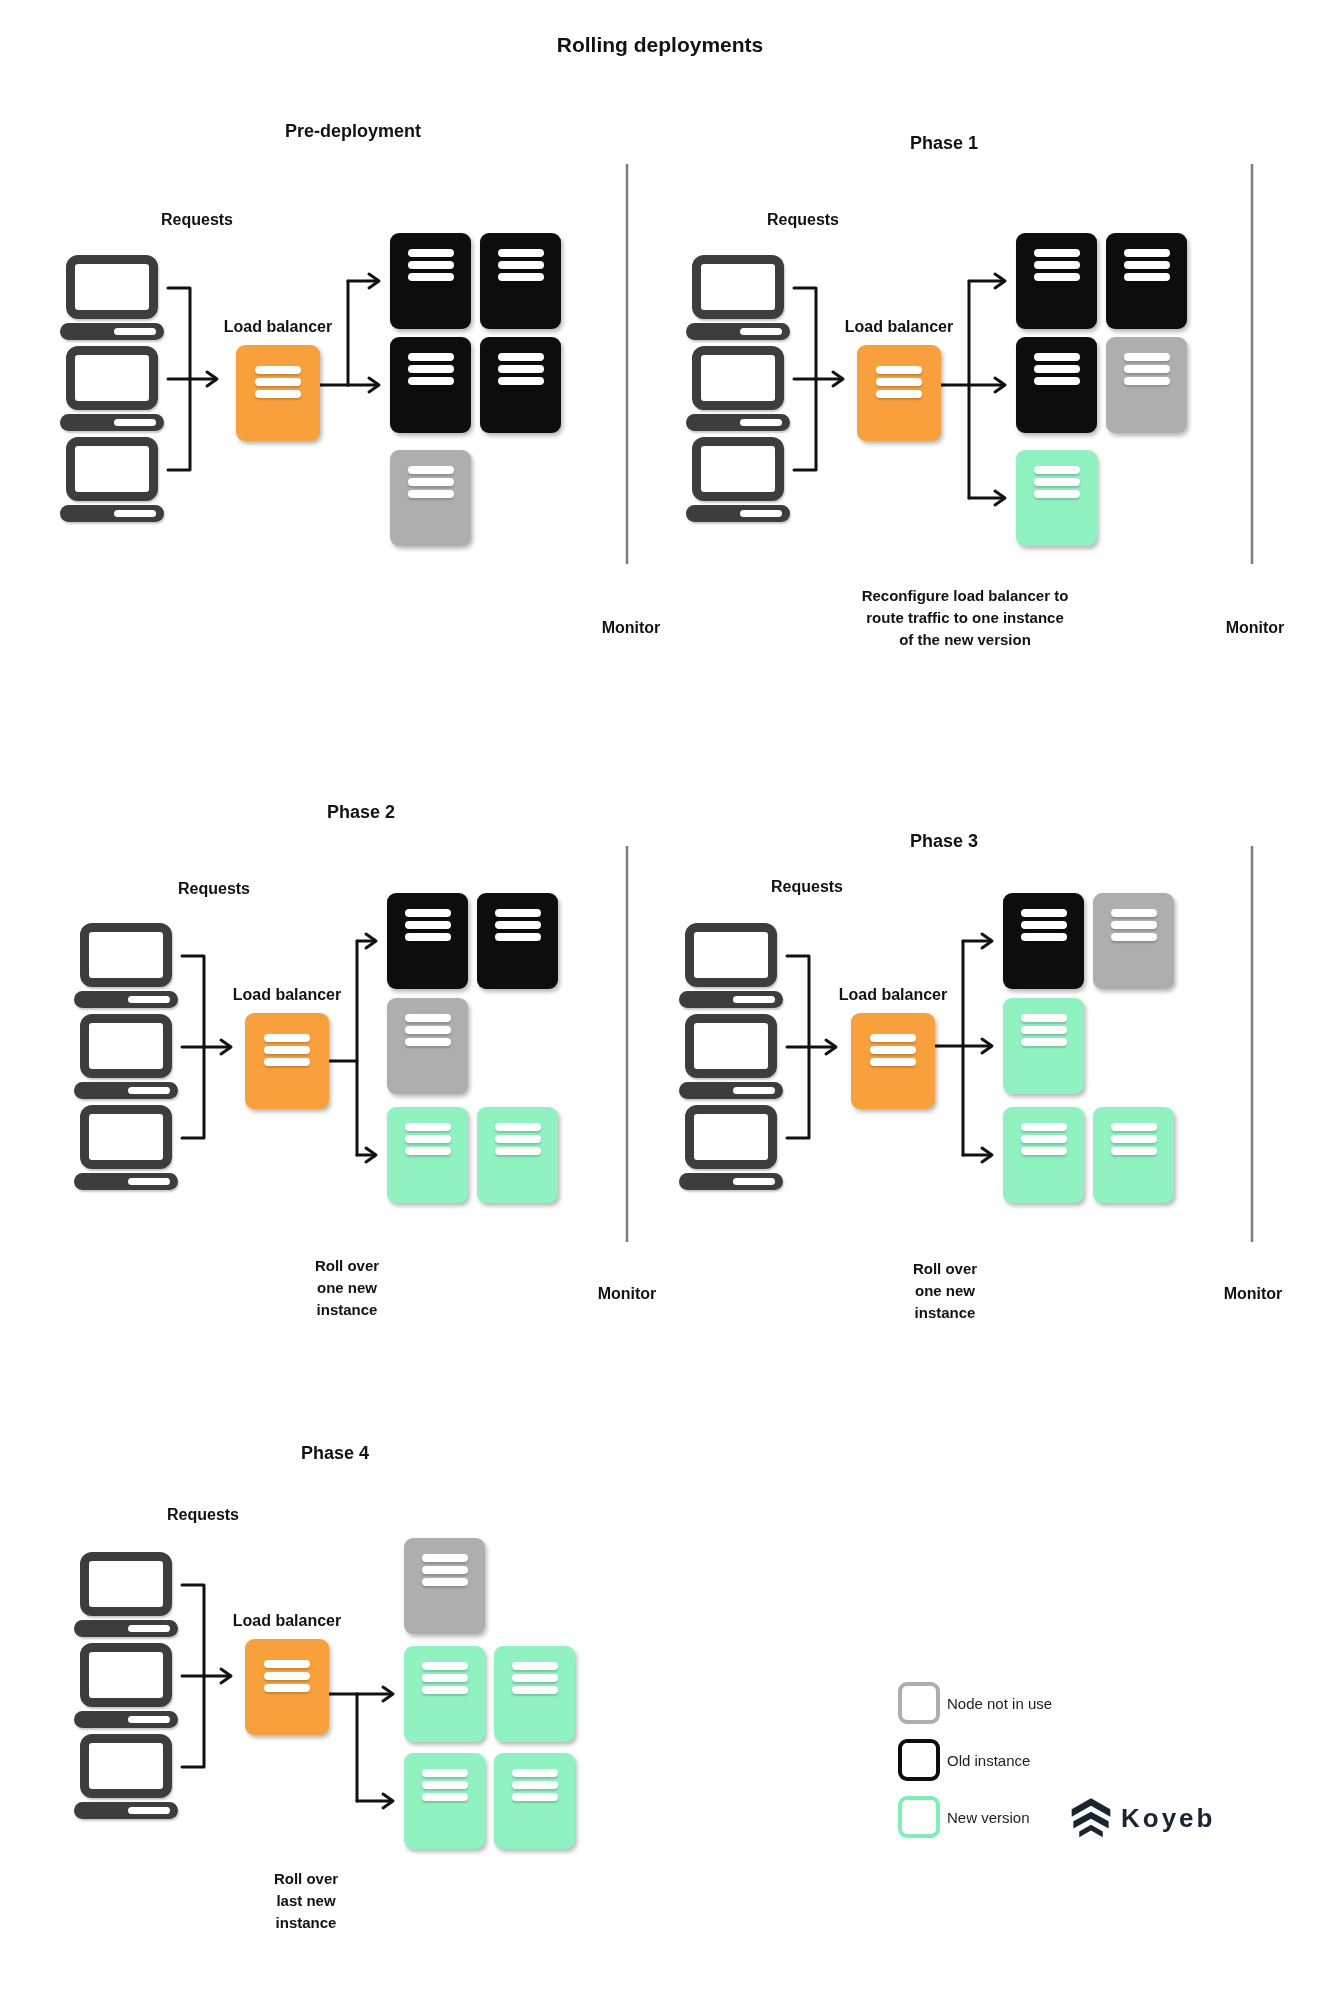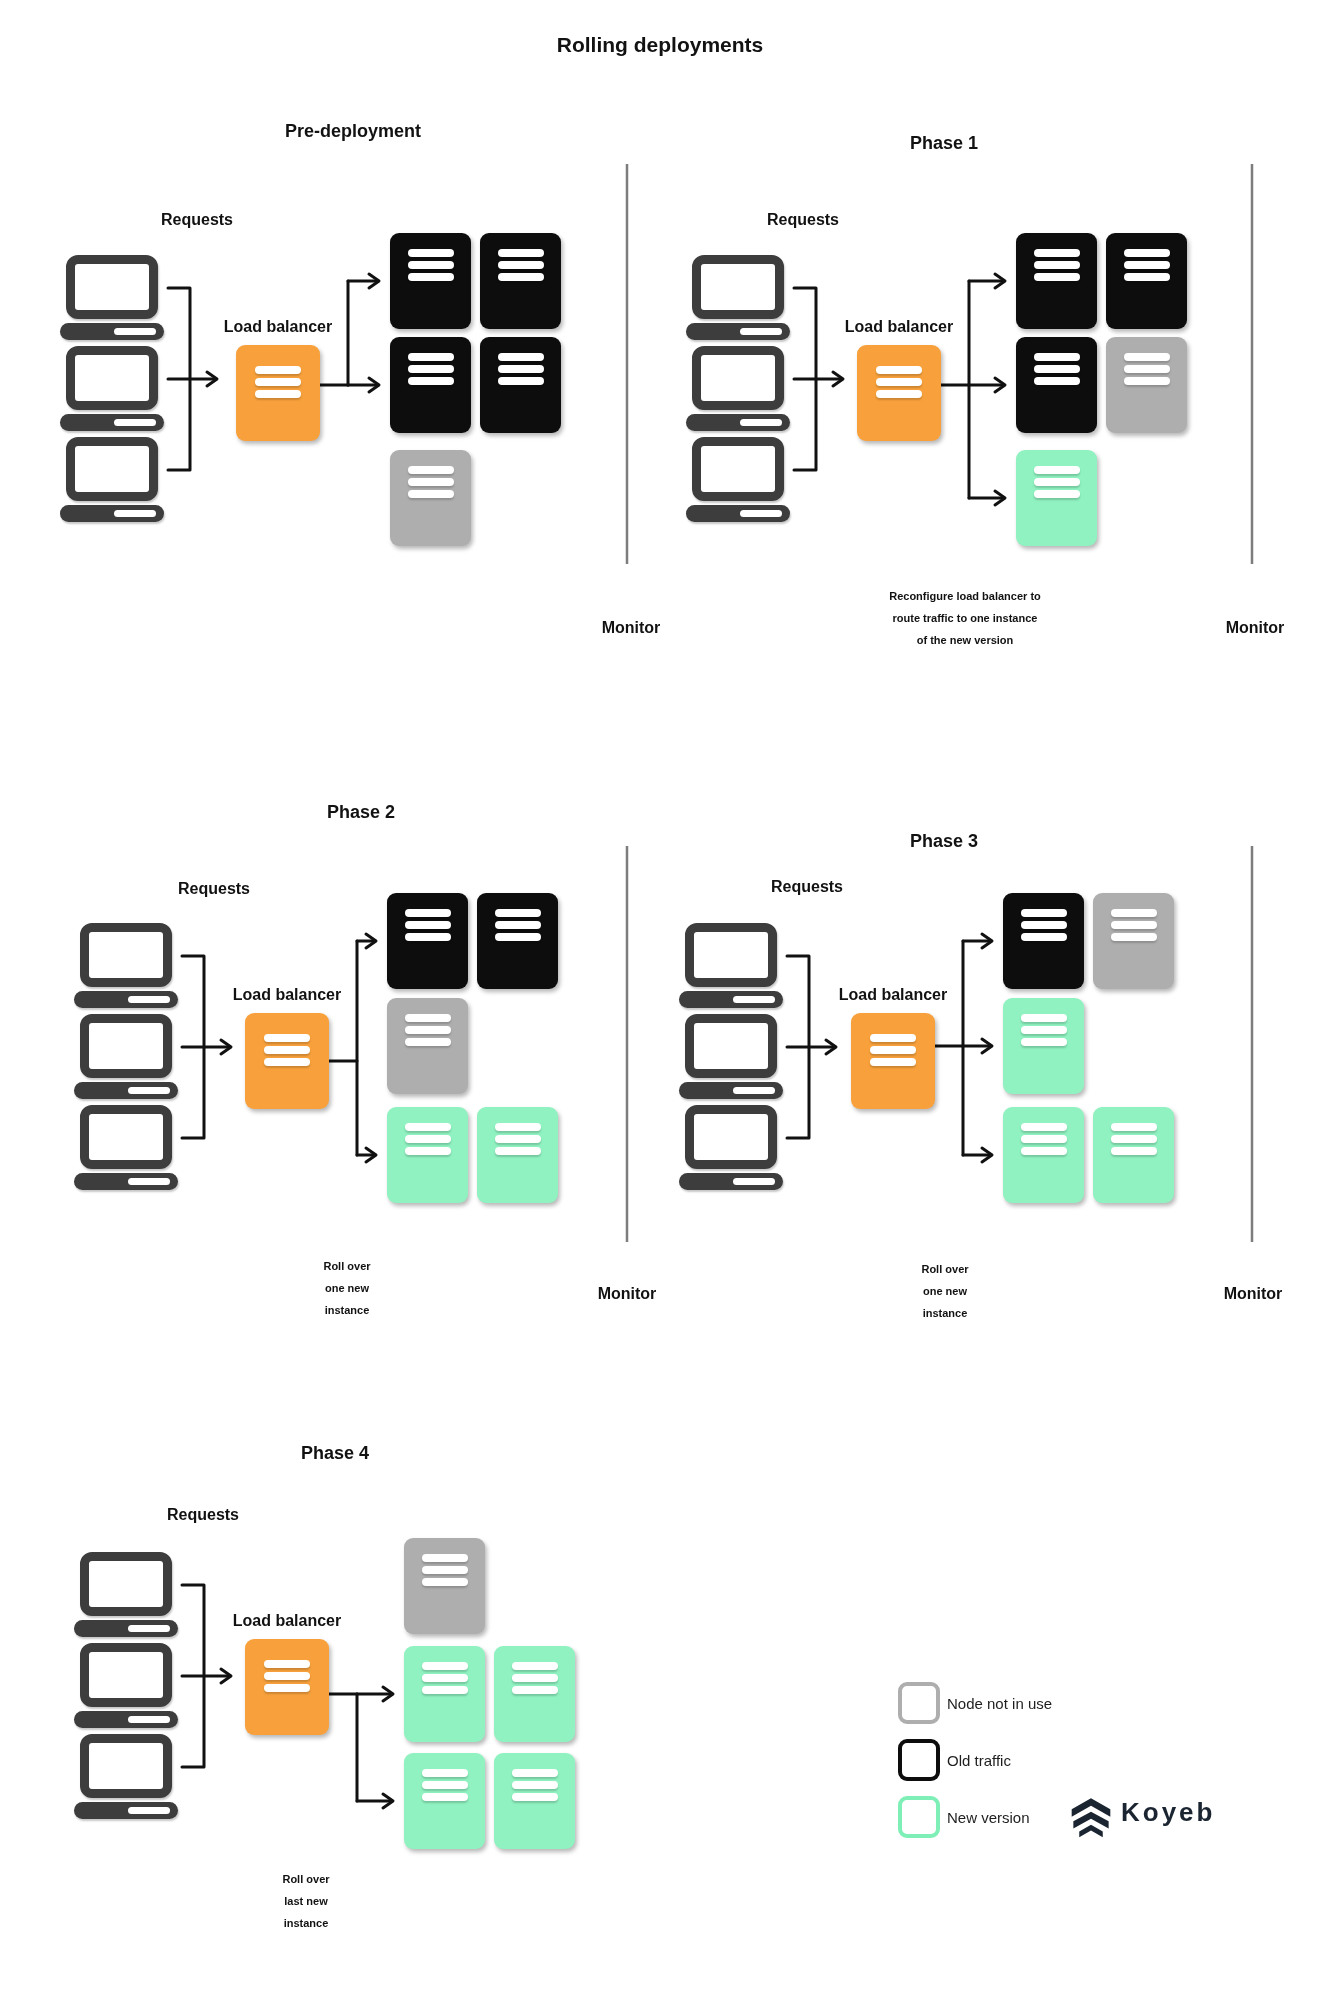--- a/index.html
+++ b/index.html
@@ -6,21 +6,21 @@
   .page{position:relative;width:1342px;height:2006px;background:#ffffff;
         font-family:"Liberation Sans",sans-serif;overflow:hidden;}
   .abs{position:absolute;}
   #wires{position:absolute;left:0;top:0;width:1342px;height:2006px;}
   #wires path{fill:none;stroke:#111;stroke-width:3;stroke-linecap:round;stroke-linejoin:round;}
   #wires path.divider{stroke:#7d7d7d;stroke-width:2.5;stroke-linecap:butt;}
   .page-title{position:absolute;left:660px;top:33px;transform:translateX(-50%);
         font-size:21px;font-weight:bold;color:#121212;white-space:nowrap;}
   .sec-title{font-size:18px;font-weight:bold;color:#121212;transform:translateX(-50%);white-space:nowrap;}
   .lbl{font-size:16px;font-weight:bold;color:#121212;transform:translateX(-50%);white-space:nowrap;}
-  .caption{font-size:11px;font-weight:bold;color:#121212;text-align:center;
+  .caption{font-size:15px;font-weight:bold;color:#121212;text-align:center;
         line-height:22px;transform:translateX(-50%);white-space:nowrap;}
   
   .node{position:absolute;width:81px;height:96px;border-radius:9px;
         box-shadow:2px 3px 4px rgba(0,0,0,.28);}
   .node.old{background:var(--c-old);}
   .node.unused{background:var(--c-unused);}
   .node.new{background:var(--c-new);}
   .lb{position:absolute;width:84px;height:96px;border-radius:9px;background:var(--c-load_balancer);
         box-shadow:2px 3px 4px rgba(0,0,0,.28);}
   .bars{display:flex;flex-direction:column;align-items:center;gap:4.5px;padding-top:16px;}
@@ -34,21 +34,21 @@
   .lap-base{position:absolute;left:0;top:68px;width:104px;height:17px;background:var(--c-laptop);
         border-radius:9px;box-shadow:1px 2px 2px rgba(0,0,0,.22);}
   .lap-notch{position:absolute;left:52%;top:5px;width:40%;height:7px;background:#fff;border-radius:3.5px;}
   
   .legend-row{position:absolute;display:flex;align-items:center;gap:7px;}
   .swatch{width:42px;height:42px;box-sizing:border-box;border-radius:9px;background:#fff;border:4px solid #000;}
   .swatch.unused{border-color:var(--c-unused);}
   .swatch.old{border-color:var(--c-old);}
   .swatch.new{border-color:var(--c-legend_new);}
   .legend-label{font-size:15px;color:#1e1e1e;}
-  .brand{position:absolute;display:flex;gap:9px;}
+  .brand{position:absolute;display:flex;align-items:center;gap:9px;}
   .brand-word{font-size:26px;font-weight:600;letter-spacing:3px;color:#1b2531;}
 </style>
 </head>
 <body>
 
 <div class="page" style="--c-old: #0d0d0d; --c-unused: #aeaeae; --c-new: #8ff2c0; --c-legend_new: #7defb7; --c-load_balancer: #f8a13c; --c-laptop: #3d3d3d;">
   <svg id="wires" viewBox="0 0 1342 2006" xmlns="http://www.w3.org/2000/svg">
       <path d="M168 288 H190 V470 H168"></path>
       <path d="M168 379 H215"></path>
       <path d="M207 372 L217 379 L207 386"></path>
@@ -458,21 +458,21 @@
       </div>
     </div>
 
   <div>
     <div class="legend-row" style="left:898px;top:1682px;">
       <div class="swatch unused"></div>
       <div class="legend-label">Node not in use</div>
     </div>
     <div class="legend-row" style="left:898px;top:1739px;">
       <div class="swatch old"></div>
-      <div class="legend-label">Old traffic</div>
+      <div class="legend-label">Old instance</div>
     </div>
     <div class="legend-row" style="left:898px;top:1796px;">
       <div class="swatch new"></div>
       <div class="legend-label">New version</div>
     </div>
     <div class="brand" style="left:1070px;top:1797px;">
       <svg width="42" height="42" viewBox="0 0 100 100">
         <path d="M50 3 L96 29 L96 47 L50 21 L4 47 L4 29 Z" fill="#1b2531"></path>
         <path d="M50 35 L92 58 L92 75 L50 52 L8 75 L8 58 Z" fill="#1b2531"></path>
         <path d="M50 66 L78 82 L78 96 L50 80 L22 96 L22 82 Z" fill="#1b2531"></path>

